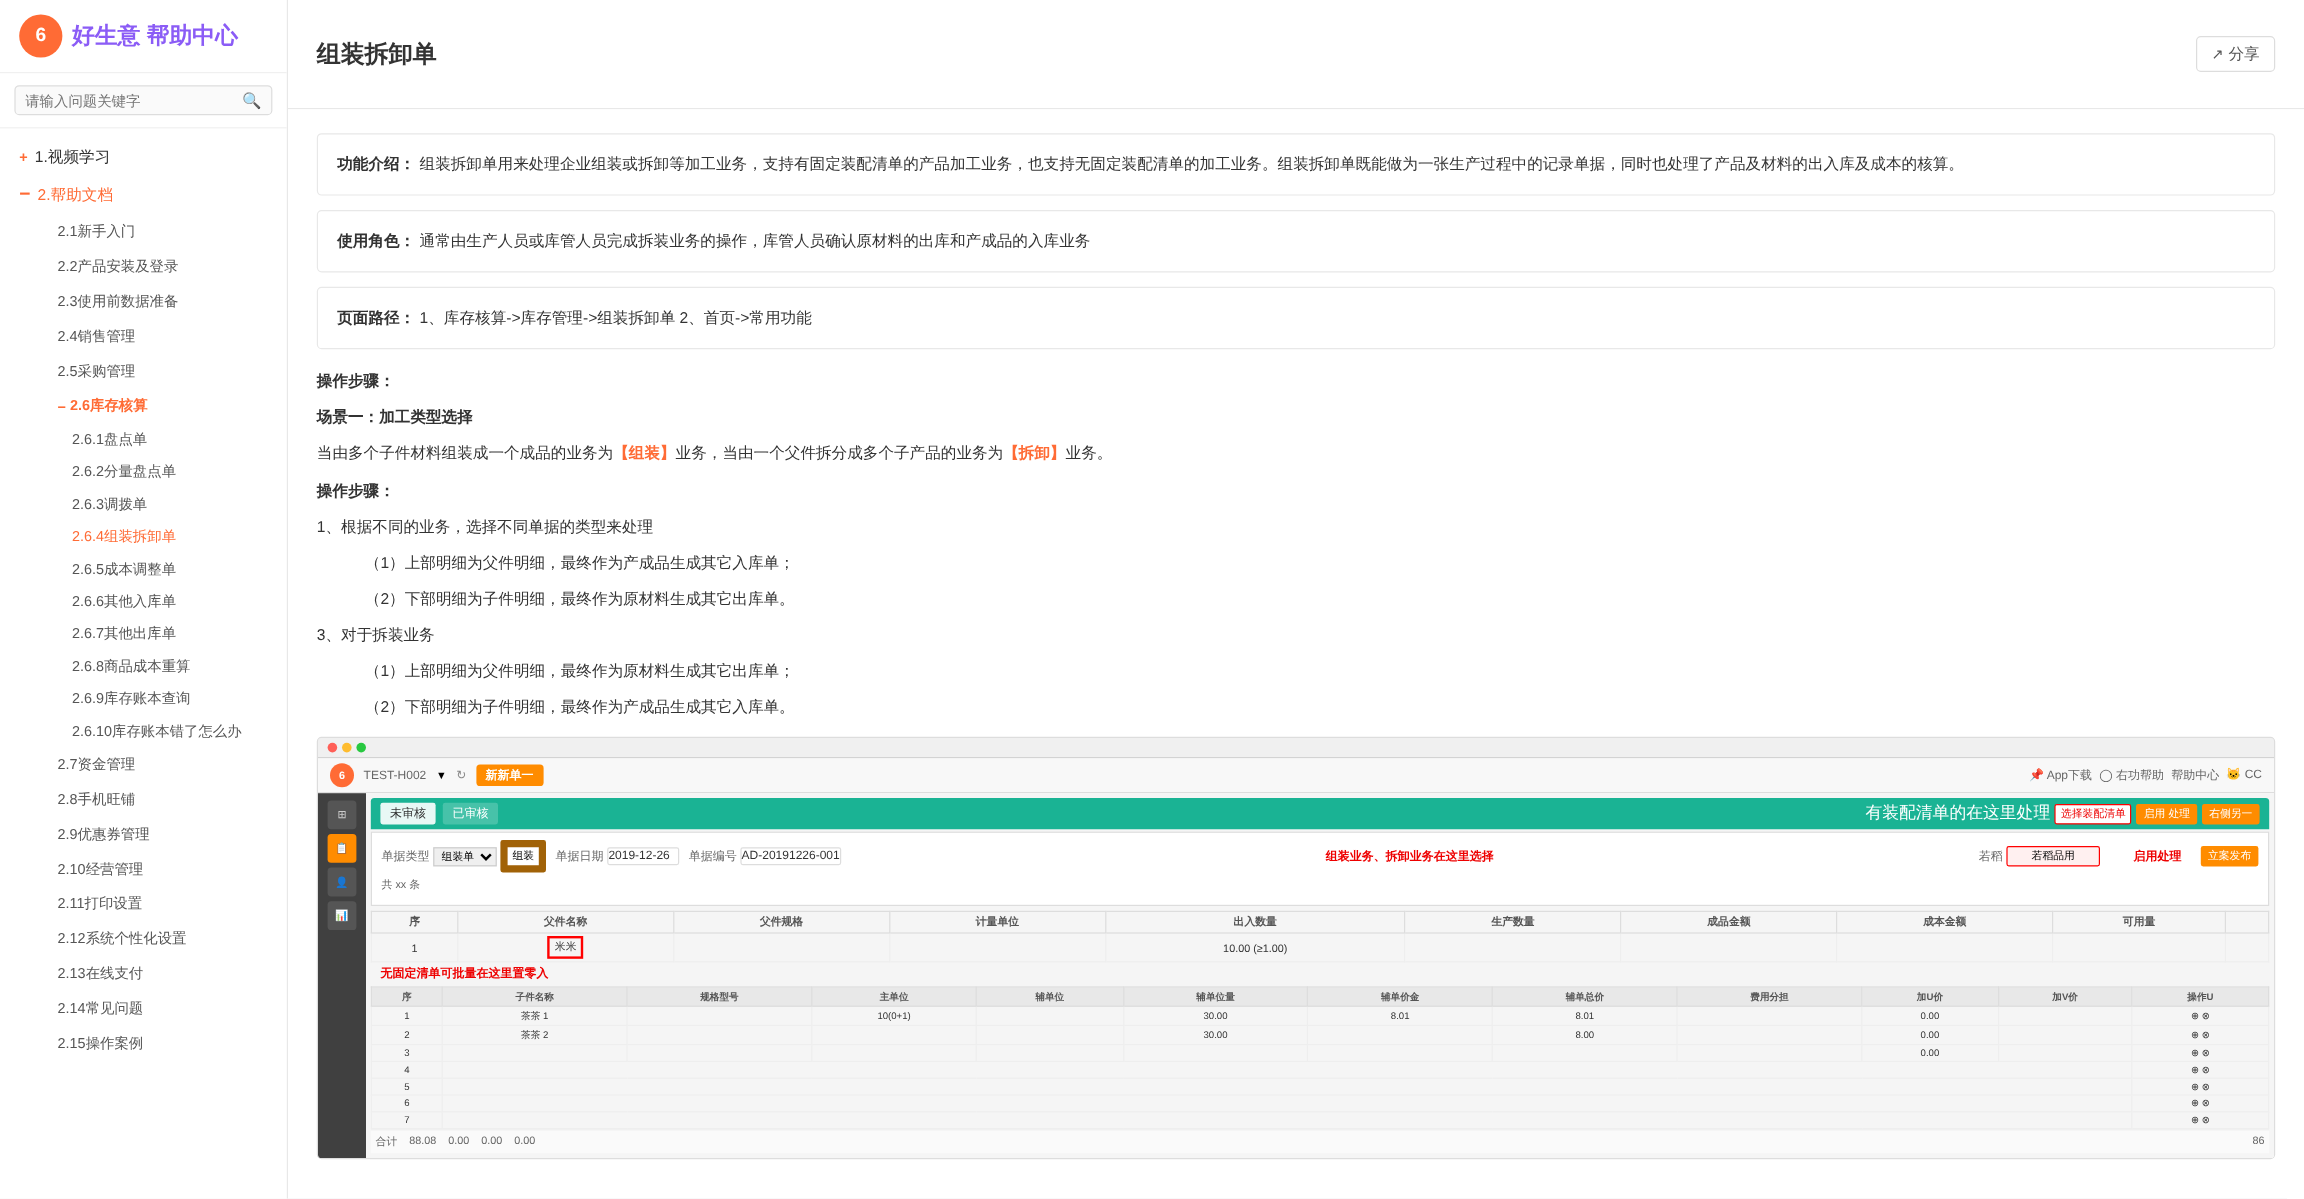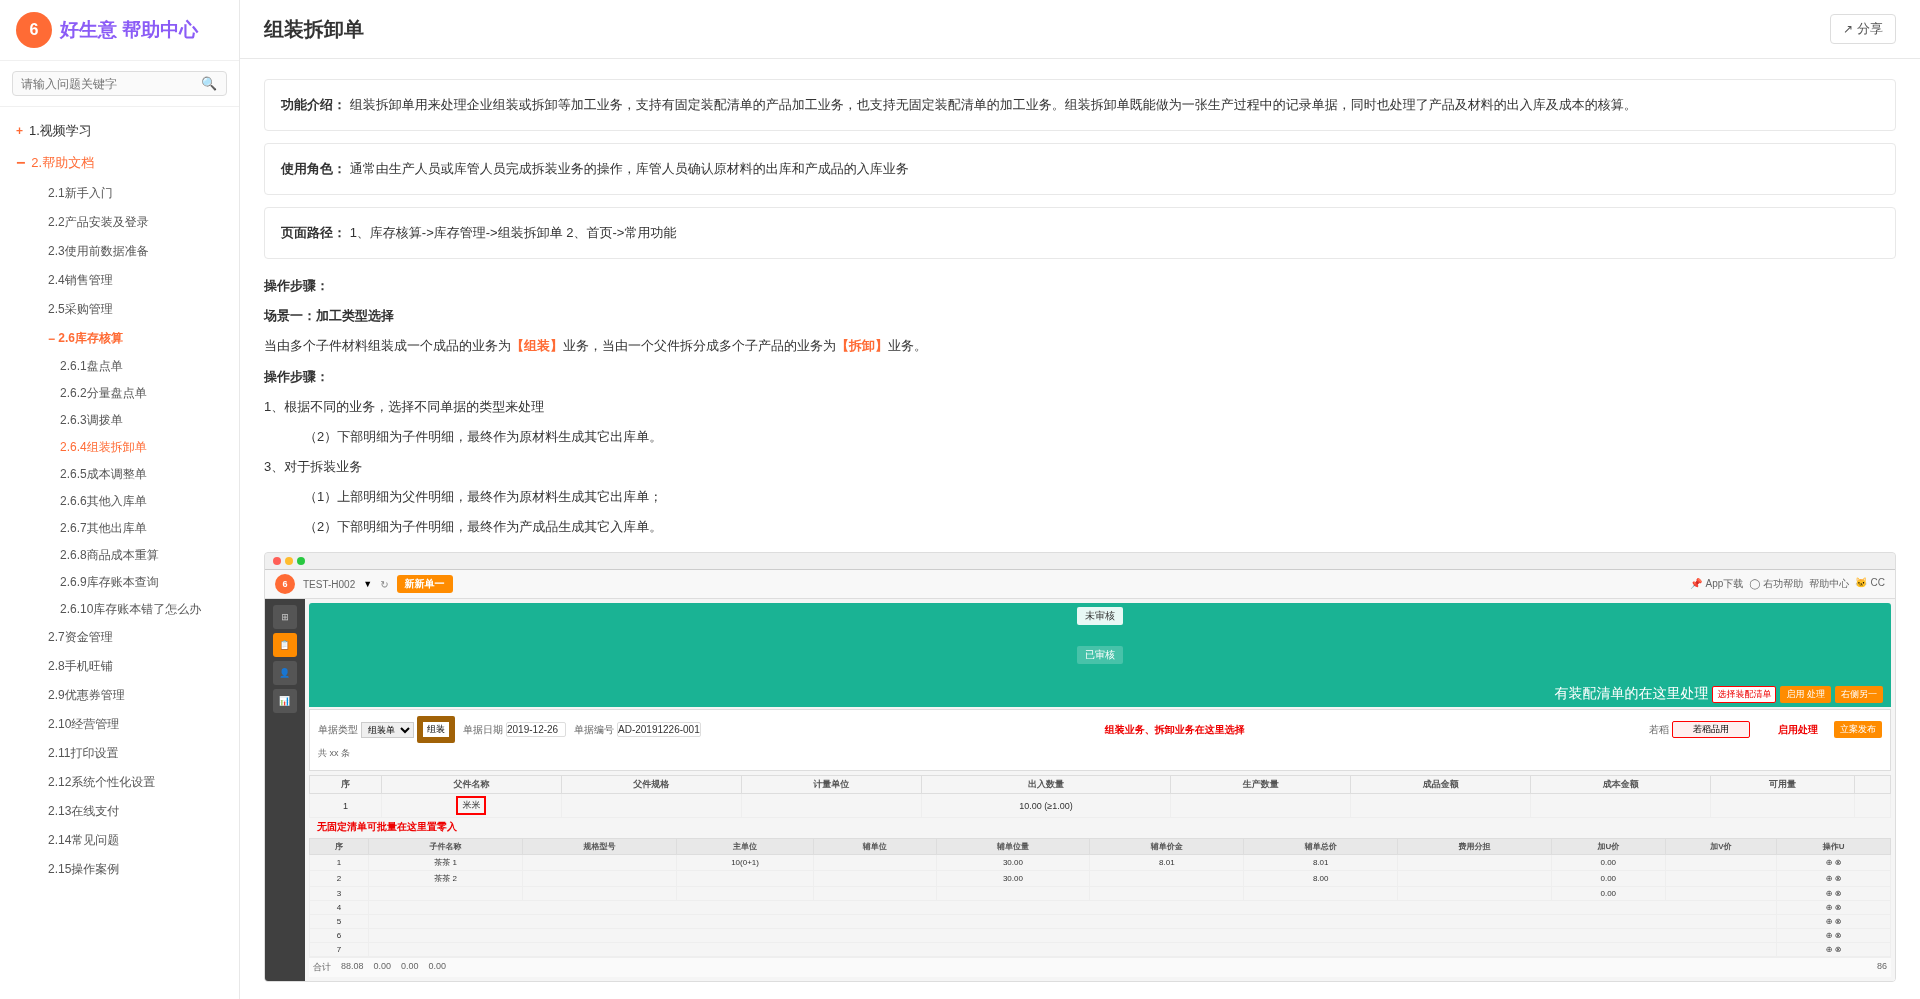--- a/index.html
+++ b/index.html
@@ -133,21 +133,21 @@
     .main-area {
       flex: 1;
       display: flex;
       flex-direction: column;
       overflow: hidden;
       background: #f0f2f5;
     }
 
     .main-header {
       background: #fff;
-      padding: 14px 24px;
+      padding: 30px 24px;
       display: flex;
       align-items: center;
       justify-content: space-between;
       border-bottom: 1px solid #e8e8e8;
     }
 
     .page-title-text {
       font-size: 20px;
       font-weight: bold;
       color: #333;
@@ -315,24 +315,23 @@
     }
 
     
     .form-header {
       background: #1ab394;
       color: white;
       padding: 4px 8px;
       border-radius: 3px 3px 0 0;
       display: flex;
       align-items: center;
-      gap: 21px;
+      gap: 6px;
       font-size: 10px;
       margin-bottom: 2px;
-      flex-direction: column;
     }
 
     .form-tab {
       background: rgba(255,255,255,0.2);
       padding: 2px 8px;
       border-radius: 2px;
       cursor: pointer;
     }
     .form-tab.active-tab {
       background: rgba(255,255,255,0.9);
@@ -579,20 +578,21 @@
 
     <div class="step-section">
       <p><strong>操作步骤：</strong></p>
       <p style="margin-top:8px;"><strong><span>场景一：加工类型选择</span></strong></p>
       <p>
         当由多个子件材料组装成一个成品的业务为<span class="text-orange">【组装】</span>业务，当由一个父件拆分成多个子产品的业务为<span class="text-orange">【拆卸】</span>业务。
       </p>
       <p style="margin-top:8px;"><strong>操作步骤：</strong></p>
       <p>1、根据不同的业务，选择不同单据的类型来处理</p>
       <div class="step-indent2">
+        <p>（1）上部明细为父件明细，最终作为产成品生成其它入库单；</p>
         <p>（2）下部明细为子件明细，最终作为原材料生成其它出库单。</p>
       </div>
       <p>3、对于拆装业务</p>
       <div class="step-indent2">
         <p>（1）上部明细为父件明细，最终作为原材料生成其它出库单；</p>
         <p>（2）下部明细为子件明细，最终作为产成品生成其它入库单。</p>
       </div>
     </div>
 
     <div class="screenshot-container">

